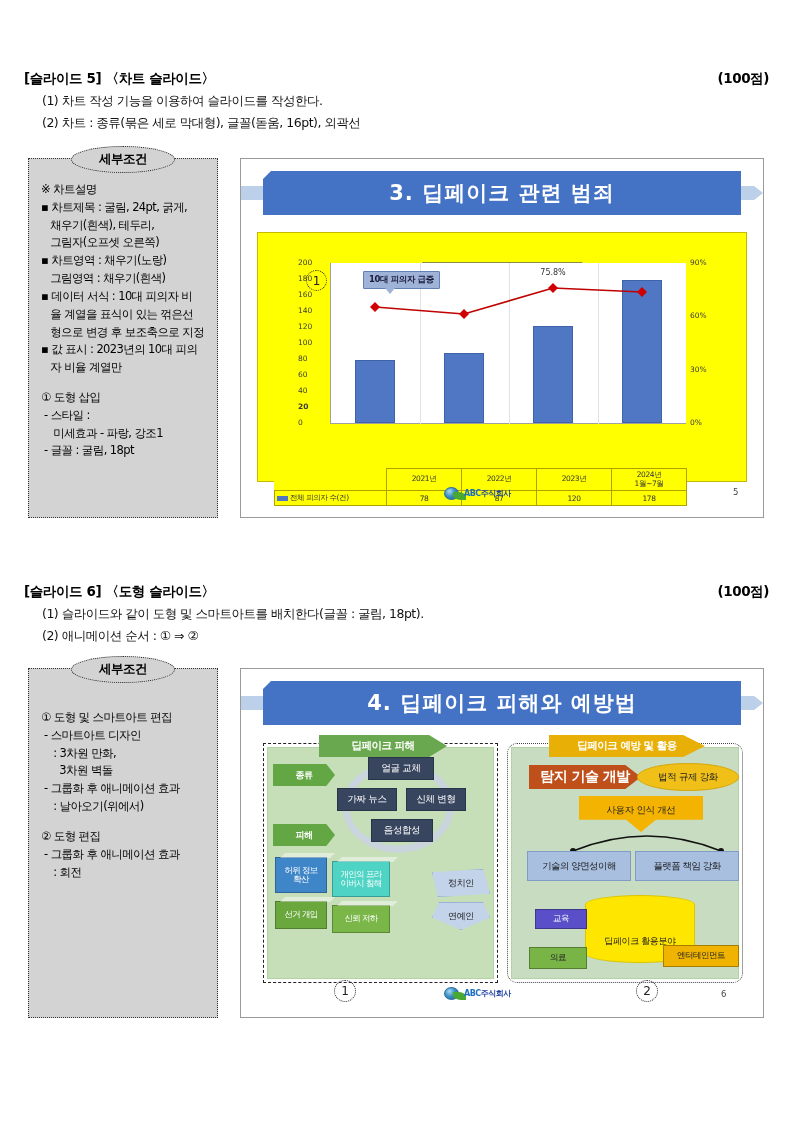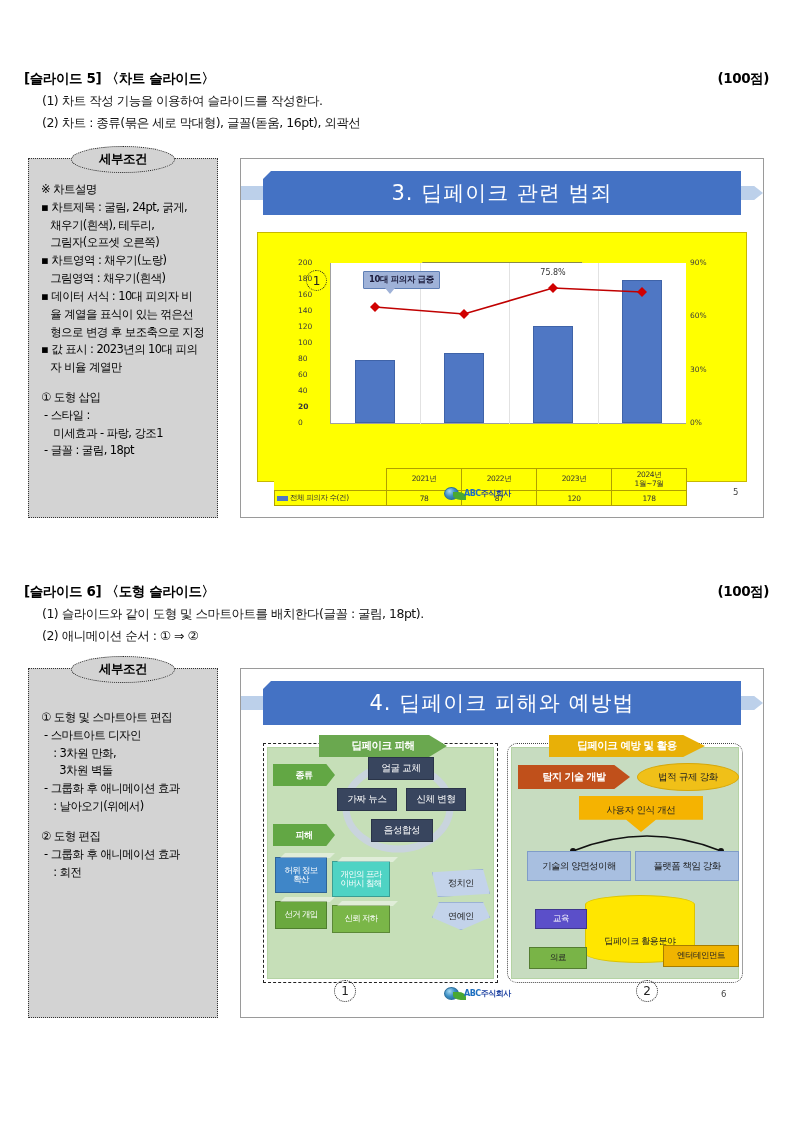--- a/index.html
+++ b/index.html
@@ -61,21 +61,21 @@
     height: 14px; background: #bcd0ea; flex: 0 0 auto;
   }
   .banner-wing.left { width: 22px; }
   .banner-wing.right { width: 22px;
     clip-path: polygon(0 0, 60% 0, 100% 50%, 60% 100%, 0 100%);
   }
   .banner-main {
     flex: 1 1 auto; background: #4472c4; color: #fff;
     text-align: center; letter-spacing: 1px;
     clip-path: polygon(8px 0, 100% 0, 100% 100%, 0 100%, 0 8px);
-    display: flex; align-items: center; justify-content: center;
+    display: flex; align-items: center; justify-content: center; font-weight: bold;
   }
   .slide-logo {
     position: absolute; display: flex; align-items: center; gap: 1px;
   }
   .logo-globe {
     width: 15px; height: 13px; border-radius: 50%;
     background: radial-gradient(circle at 35% 30%, #a7d9f2 0%, #3c8fc4 45%, #1d5c87 100%);
     border: 1px solid #2b6e9b;
   }
   .logo-leaf {
@@ -430,21 +430,21 @@
     <div class="cube green" style="left:91px; top:236px; width:58px; height:28px;">신뢰 저하</div>
 
     <div class="pent a" style="left:191px; top:200px; width:58px; height:28px;">정치인</div>
     <div class="pent b" style="left:191px; top:233px; width:58px; height:28px;">연예인</div>
 
     <div class="dot-group" style="left:266px; top:74px; width:236px; height:240px;"></div>
     <div class="sm-panel right" style="left:270px; top:78px; width:228px; height:232px;"></div>
 
     <div class="chev hdr yl" style="left:308px; top:66px; width:156px; height:22px;">딥페이크 예방 및 활용</div>
 
-    <div class="chev org" style="left:277px; top:96px; width:112px; height:24px; font-size:10px;">탐지 기술 개발</div>
+    <div class="chev org" style="left:288px; top:96px; width:112px; height:24px; font-size:14px;">탐지 기술 개발</div>
     <div class="ellipse" style="left:396px; top:94px; width:102px; height:28px;">법적 규제 강화</div>
 
     <div class="downarrow" style="left:338px; top:127px; width:124px; height:36px;">사용자 인식 개선</div>
 
     <svg class="arc" style="left:326px; top:158px;" width="160" height="30">
       <path d="M6,24 Q80,-6 154,24" fill="none" stroke="#111" stroke-width="1.6"></path>
       <circle cx="6" cy="24" r="3" fill="#111"></circle>
       <circle cx="154" cy="24" r="3" fill="#111"></circle>
     </svg>
 

